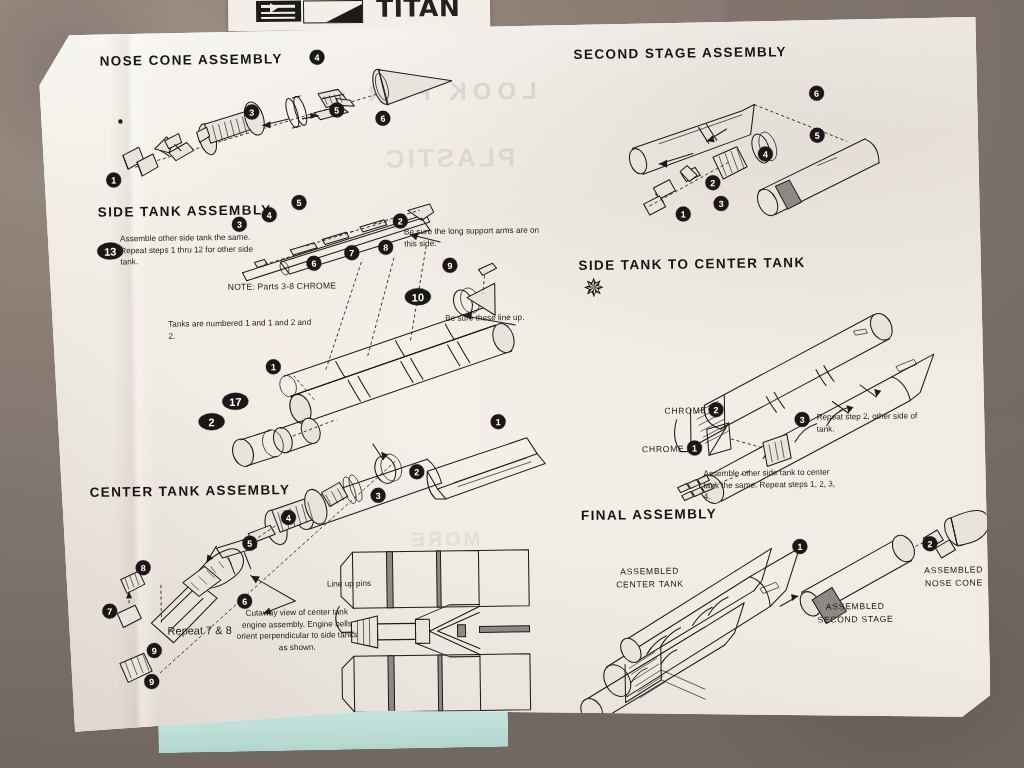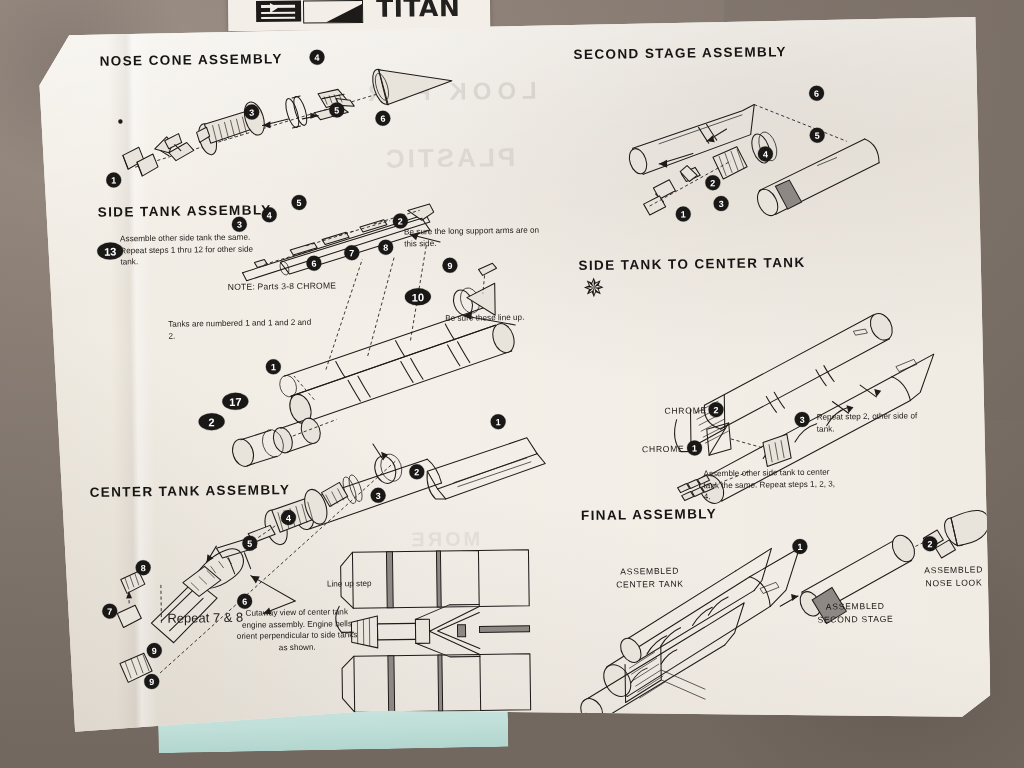--- a/index.html
+++ b/index.html
@@ -422,34 +422,34 @@
         <path d="M37 249 l6 17"></path>
         <path d="M43 247 l6 17"></path>
       </g>
 
     <path class="st" d="M196 196 L152 170"></path>
     <path class="st-d" d="M152 170 l9 1 l-4 7 z"></path>
     <path class="st" d="M196 196 L164 208"></path>
     <path class="st-d" d="M164 208 l6 -6 l2 7 z"></path>
   </svg>
 
-  <div class="ink note" style="left:288px;top:554px;">Line up step</div>
+  <div class="ink note" style="left:288px;top:554px;">Line up pins</div>
 
   <div class="bal" style="left:97px;top:533px;">8</div>
   <div class="bal" style="left:63px;top:576px;">7</div>
   <div class="bal" style="left:104px;top:647px;">9</div>
   <div class="bal" style="left:198px;top:568px;">6</div>
   <div class="bal" style="left:204px;top:510px;">5</div>
   <div class="bal" style="left:243px;top:485px;">4</div>
   <div class="bal" style="left:333px;top:464px;">3</div>
   <div class="bal" style="left:372px;top:441px;">2</div>
   <div class="bal" style="left:454px;top:392px;">1</div>
 
   <div class="bal" style="left:107px;top:616px;">9</div>
-  <div class="ink note" style="left:128px;top:583px;font-size:13px;">Repeat 7 &amp; 8</div>
+  <div class="ink note" style="left:128px;top:597px;font-size:11px;">Repeat 7 &amp; 8</div>
 
   <div class="ink note note-c" style="left:195px;top:582px;width:125px;">Cutaway view of center tank engine assembly. Engine bells orient perpendicular to side tanks as shown.</div>
 
   <svg style="left:290px;top:520px;" width="220" height="180" viewBox="0 0 220 180">
     <path class="st" d="M24 8 L12 22 L12 52 L24 64 L150 64 L150 8 Z"></path>
     <path class="st" d="M24 8 L24 64"></path>
     <rect x="58" y="8" width="6" height="56" class="gray"></rect>
     <rect x="108" y="8" width="4" height="56" class="gray"></rect>
     <path class="st" d="M150 8 L200 8 L200 64 L150 64"></path>
     <path class="st" d="M24 168 L12 154 L12 124 L24 112 L150 112 L150 168 Z"></path>
@@ -659,15 +659,15 @@
     <ellipse cx="392" cy="16" rx="9" ry="15" transform="rotate(-28 392 16)" class="st-f"></ellipse>
     <path class="st-f" d="M388 2 Q424 -14 426 6 Q426 26 394 30 Z"></path>
     <path class="st" d="M388 2 L394 30"></path>
   </svg>
 
   <div class="bal" style="left:754px;top:521px;">1</div>
   <div class="bal" style="left:884px;top:520px;">2</div>
 
   <div class="ink caps note-c" style="left:538px;top:545px;width:82px;line-height:1.5;margin-left:32px;">ASSEMBLED CENTER TANK</div>
   <div class="ink caps note-c" style="left:772px;top:583px;width:88px;line-height:1.5;">ASSEMBLED SECOND STAGE</div>
-  <div class="ink caps note-c" style="left:876px;top:548px;width:78px;line-height:1.5;">ASSEMBLED NOSE LOOK</div>
+  <div class="ink caps note-c" style="left:876px;top:548px;width:78px;line-height:1.5;">ASSEMBLED NOSE CONE</div>
 
 </div>
 
 </body></html>

